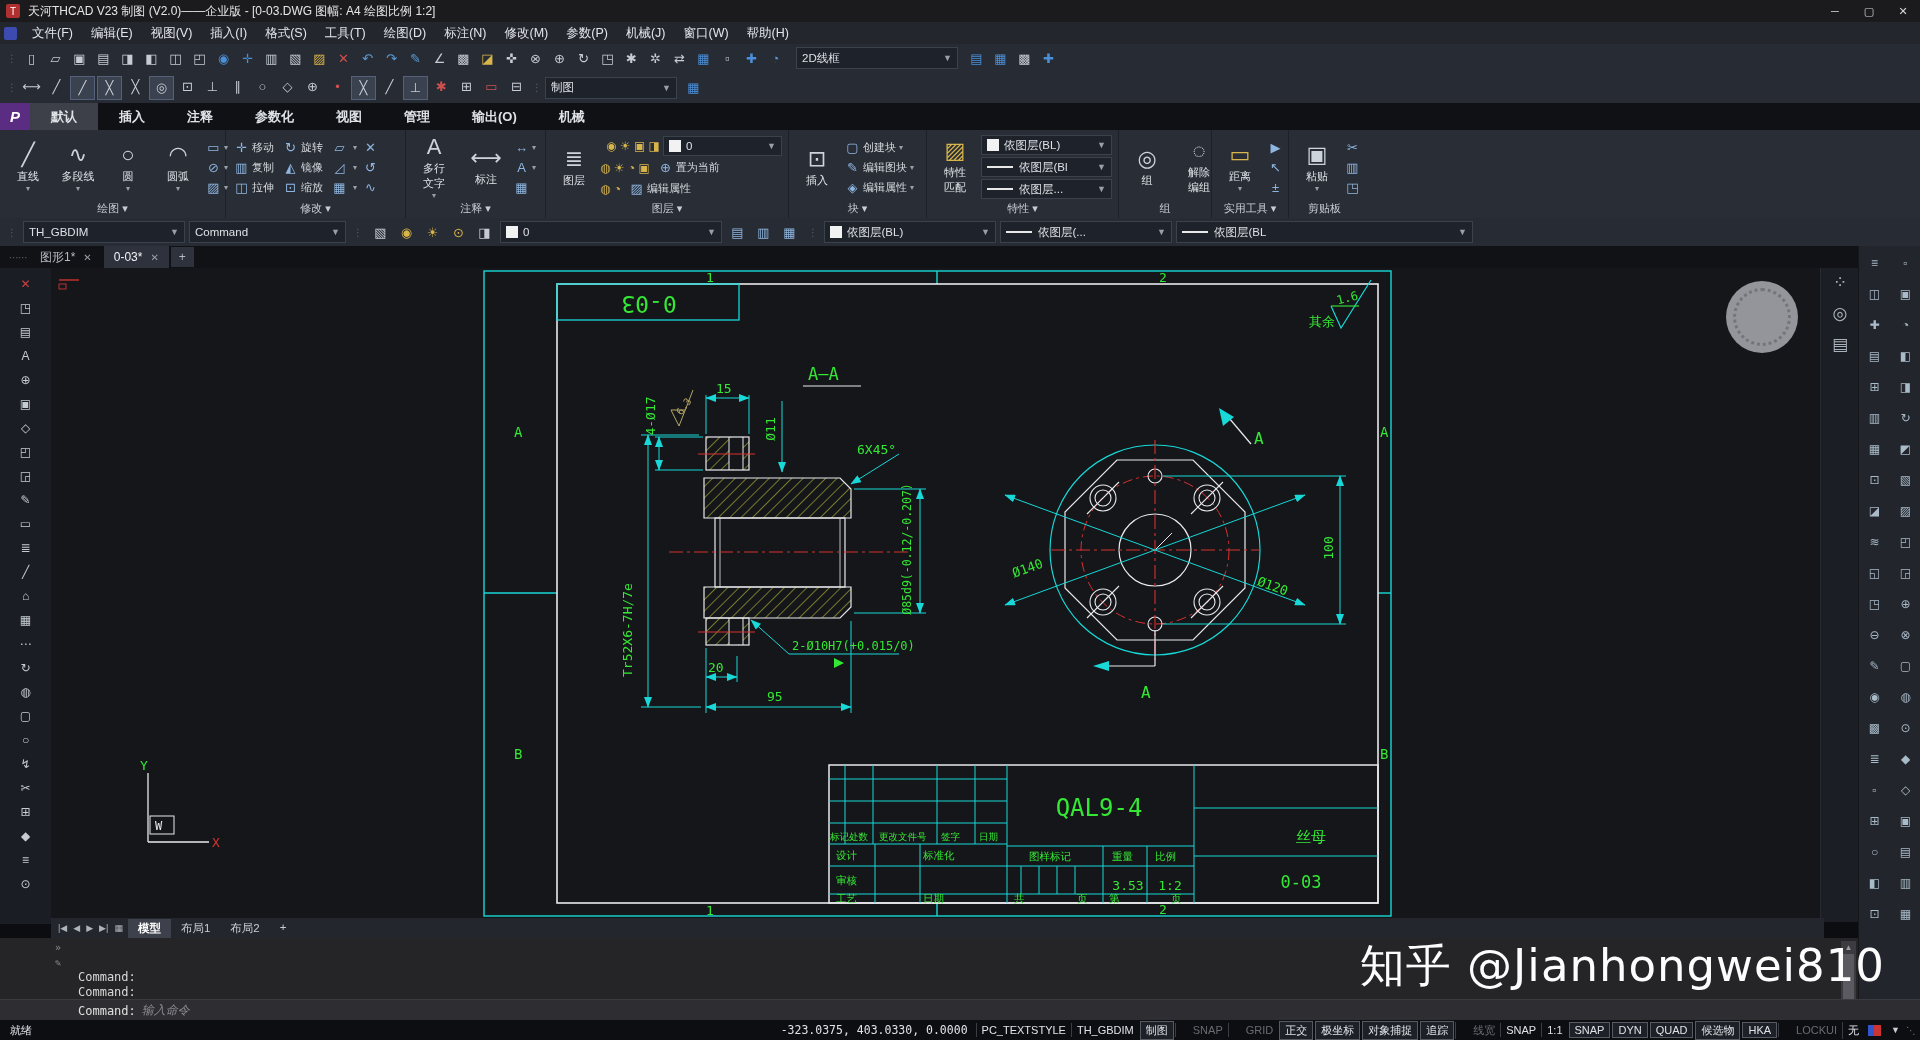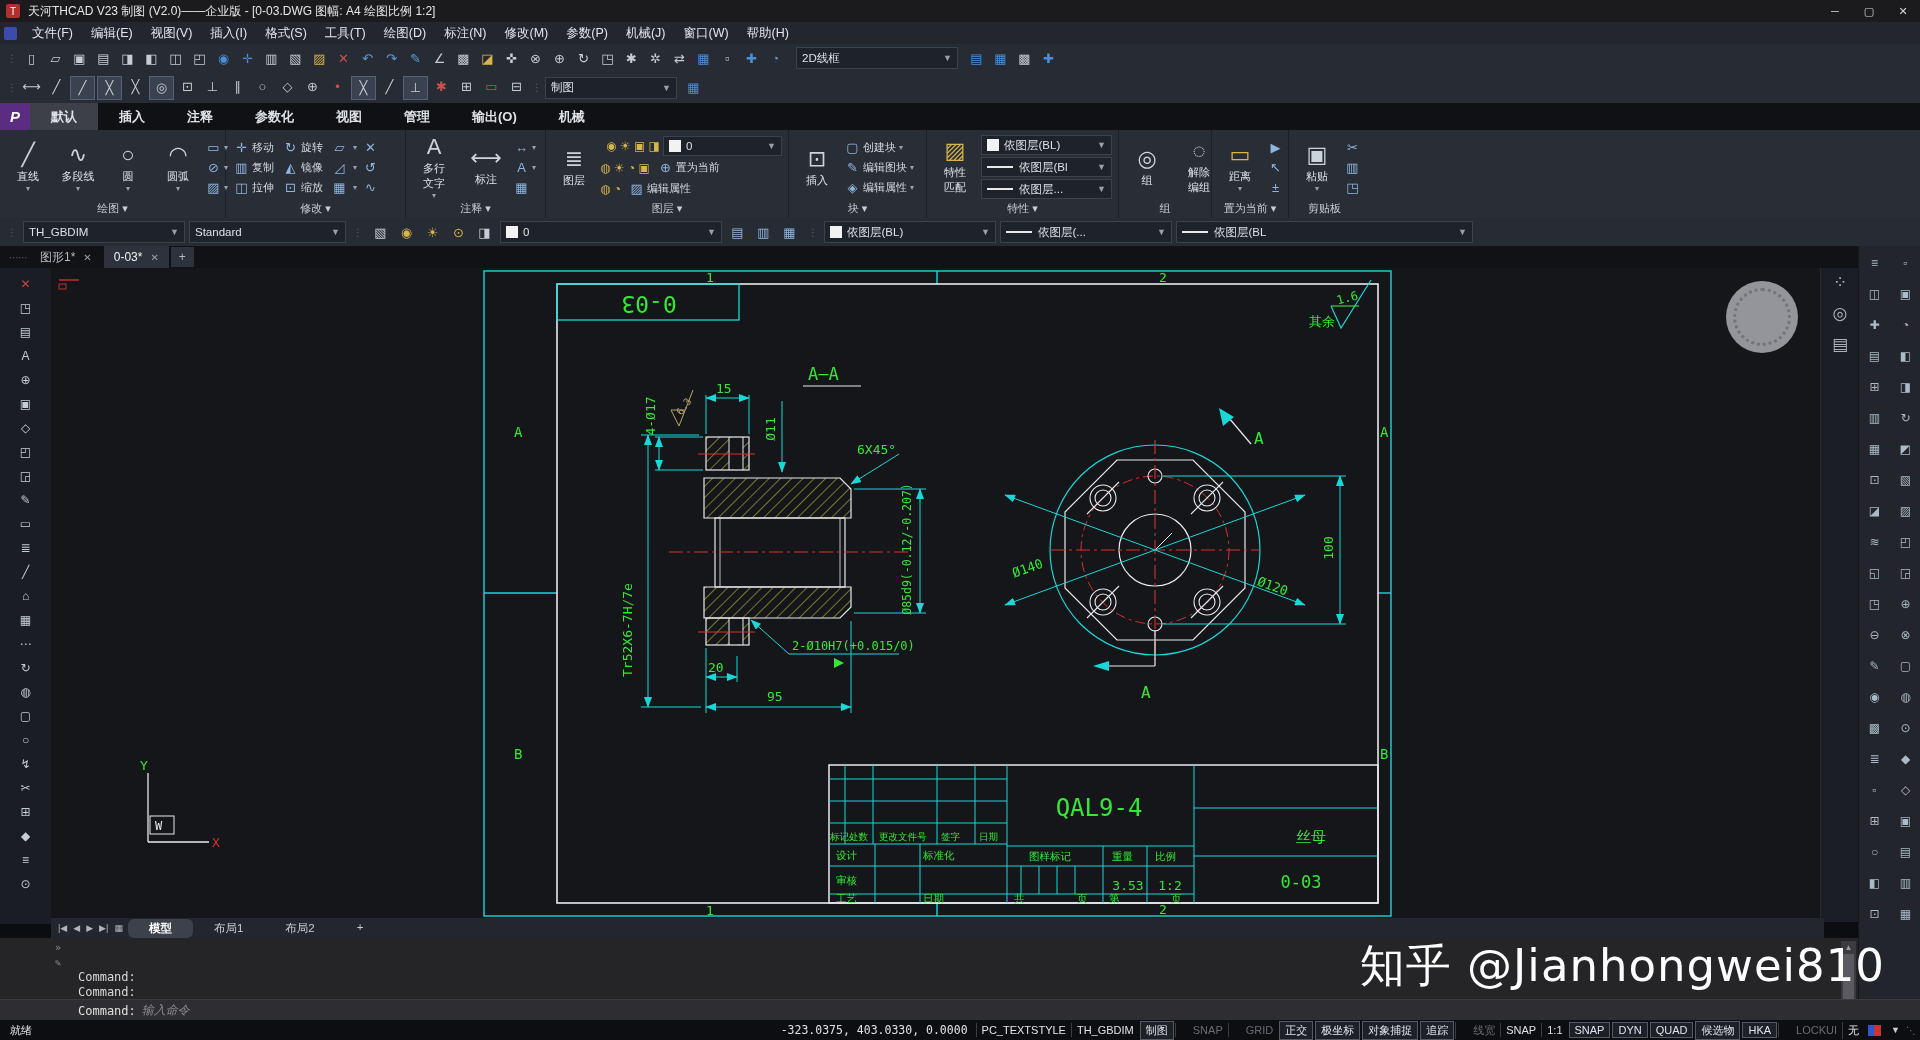--- a/index.html
+++ b/index.html
@@ -55,21 +55,21 @@
   #lefttools{left:0;top:268px;width:51px;height:650px;background:#1a1d23;border-right:1px solid #262a31;display:flex;flex-direction:column;align-items:center;padding-top:6px;gap:4px;}
   #lefttools .tbi{width:20px;height:20px;font-size:12px;}
   #canvas{left:51px;top:268px;width:1769px;height:650px;background:#141619;}
   #navstrip{left:1820px;top:268px;width:38px;height:650px;background:#1b1e24;border-left:1px solid #262a31;display:flex;flex-direction:column;align-items:center;padding-top:4px;gap:10px;color:#aab2bc;}
   #navstrip .nav-ic{font-size:17px;}
   #rightpanel{left:1858px;top:246px;width:62px;height:774px;background:#22262c;border-left:1px solid #15171b;display:grid;grid-template-columns:repeat(2,1fr);align-content:start;justify-items:center;padding-top:8px;gap:13px 0;}
   #rightpanel .tbi{width:18px;height:18px;font-size:12px;color:#a9bac9;}
   
   #modelbar{left:51px;top:918px;width:1769px;height:20px;background:#23262d;color:#c9cdd4;font-size:11.5px;display:flex;align-items:center;gap:2px;padding-left:4px;position:absolute;}
   #modelbar .nv{padding:0 3px;font-size:9px;color:#aeb4bc;}
-  .mtab{padding:2px 21px;border-radius:6px;}
+  .mtab{padding:2px 10px;}
   .mtab.active{background:#3c414b;color:#fff;font-weight:bold;}
   
   #cmd{left:0;top:938px;width:1858px;height:82px;background:#252528;color:#d8d8d8;font-family:"DejaVu Sans Mono",monospace;font-size:12px;position:absolute;}
   #cmd .hist{padding:3px 0 0 78px;line-height:14.5px;white-space:pre;}
   #cmd .gutter{position:absolute;left:55px;top:4px;display:flex;flex-direction:column;gap:4px;color:#8a9098;font-size:10px;}
   #cmdline{left:0;top:999px;width:1858px;height:21px;background:#2e2e32;border-top:1px solid #3a3a3f;color:#e0e0e0;font-family:"DejaVu Sans Mono",monospace;font-size:12px;display:flex;align-items:center;padding-left:78px;position:absolute;gap:6px;}
   #cmdline .hint{color:#8a8a90;font-style:italic;}
   #cmdscroll{position:absolute;left:1841px;top:941px;width:15px;height:76px;background:#3c3c40;display:flex;flex-direction:column;align-items:center;justify-content:space-between;color:#9a9aa0;font-size:8px;padding:2px 0;}
   #cmdscroll .thumb{width:11px;flex:1;margin:2px 0;background:#5a5a60;}
   
@@ -478,21 +478,21 @@
             <span class="gi">▶</span>
           </div>
           <div class="smi">
             <span class="gi">↖</span>
           </div>
           <div class="smi" style="color: rgb(91, 155, 213);">
             <span class="gi">±</span>
           </div>
       </div>
     </div>
-    <div class="ptitle">置为当前 ▾</div>
+    <div class="ptitle">实用工具 ▾</div>
   </div>
 
   <div class="panel" style="width:71px;border-right:none">
     <div class="content">
       <div class="bigbtn">
         <span class="gi">▣</span>
           <span>粘贴</span>
           <span class="dd">▾</span>
       </div>
       <div class="smcol">
@@ -511,21 +511,21 @@
   </div>
 </div>
 
 <div class="bar" id="layerbar">
   <span class="grip">⋮</span>
   <div class="combo" style="width:150px">
     <span>TH_GBDIM</span>
       <span class="arr">▼</span>
   </div>
   <div class="combo" style="width:145px">
-    <span>Standard</span>
+    <span>Command</span>
       <span class="arr">▼</span>
   </div>
   <span class="grip">⋮</span>
   <div style="display:flex;gap:3px">
     <span class="tbi">▧</span>
       <span class="tbi" style="color: rgb(216, 181, 74);">◉</span>
       <span class="tbi" style="color: rgb(216, 181, 74);">☀</span>
       <span class="tbi" style="color: rgb(216, 181, 74);">⊙</span>
       <span class="tbi">◨</span>
   </div>

